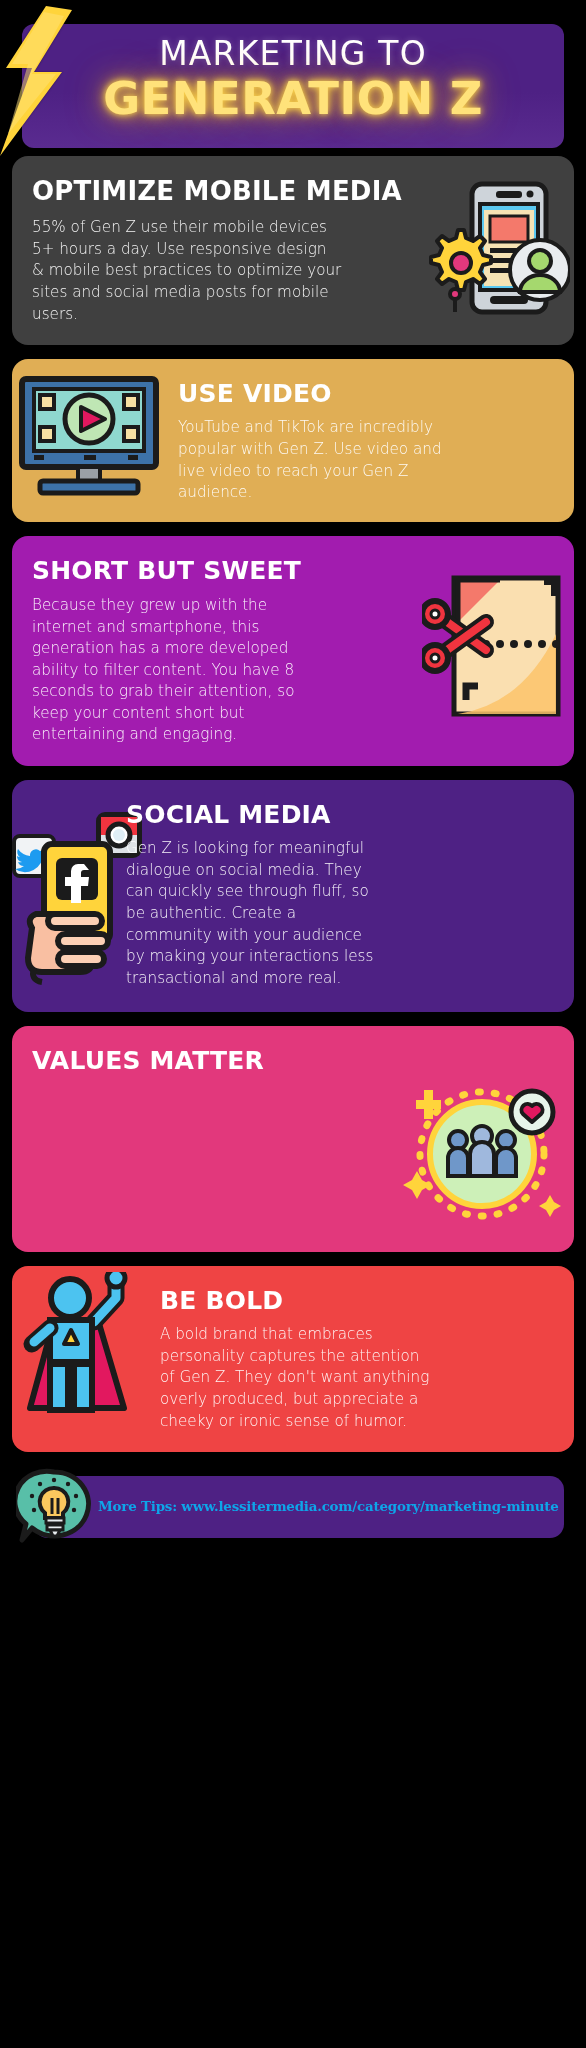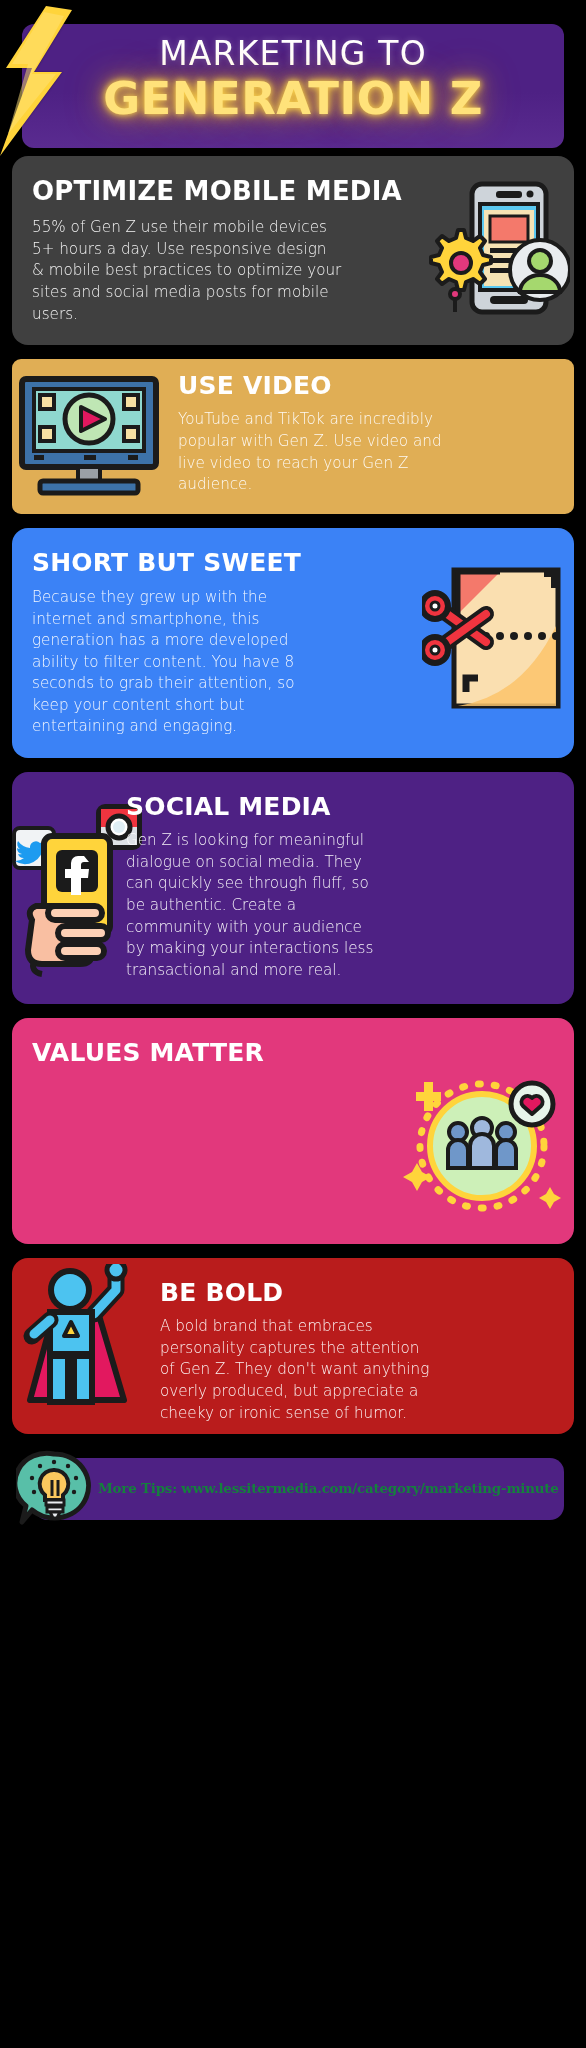--- a/index.html
+++ b/index.html
@@ -93,39 +93,39 @@
     position: absolute;
     z-index: 2;
   }
 
   
   .c-mobile   { background: #404040; padding: 22px 33px 20px 20px; min-height: 172px; }
   .c-mobile h2 { font-size: 26px; }
   .c-mobile p  { width: 310px; margin-top: 12px; }
   .c-mobile .art { right: 4px; top: 22px; }
 
-  .c-video    { background: #e0ae55; padding: 14px 18px 18px 18px; min-height: 152px; border-radius: 9px; }
+  .c-video    { background: #e0ae55; padding: 22px 18px 18px 18px; min-height: 152px; }
   .c-video .card-inner { margin-left: 148px; }
   .c-video p  { margin-top: 10px; width: 270px; }
   .c-video .art { left: 6px; top: 16px; }
 
-  .c-short    { background: #3b82f6; padding: 22px 20px 20px 20px; min-height: 208px; }
+  .c-short    { background: #a21caf; padding: 22px 20px 20px 20px; min-height: 208px; }
   .c-short p  { width: 285px; margin-top: 11px; }
   .c-short .art { right: 12px; top: 38px; }
 
   .c-social   { background: #4e2184; padding: 22px 18px 20px 18px; min-height: 232px; }
   .c-social .card-inner { margin-left: 96px; }
   .c-social p { margin-top: 10px; width: 250px; }
   .c-social .art { left: 0px; top: 22px; }
 
   .c-values   { background: #e2387c; padding: 22px 20px 20px 20px; min-height: 226px; }
   .c-values p { width: 280px; margin-top: 11px; }
   .c-values .art { right: 6px; top: 40px; }
 
-  .c-bold     { background: #b91c1c; padding: 22px 18px 10px 18px; min-height: 150px; }
+  .c-bold     { background: #ef4444; padding: 22px 18px 20px 18px; min-height: 150px; }
   .c-bold .card-inner { margin-left: 130px; }
   .c-bold p   { margin-top: 10px; width: 278px; }
   .c-bold .art { left: 8px; top: 6px; }
 
   
   .footer {
     position: relative;
     height: 80px;
     margin-top: 6px;
   }
@@ -133,21 +133,21 @@
     position: absolute;
     left: 22px; right: 10px; top: 10px; bottom: 8px;
     background: #4e2184;
     border-radius: 14px;
   }
   .footer-text {
     position: absolute;
     left: 86px;
     top: 50%;
     transform: translateY(-50%);
-    color: #15803d;
+    color: #0ea5e9;
     font-family: "DejaVu Serif", serif;
     font-weight: bold;
     font-size: 13.4px;
     letter-spacing: -0.2px;
     z-index: 4;
     white-space: nowrap;
   }
   .footer-icon {
     position: absolute;
     left: 4px; top: 2px;

